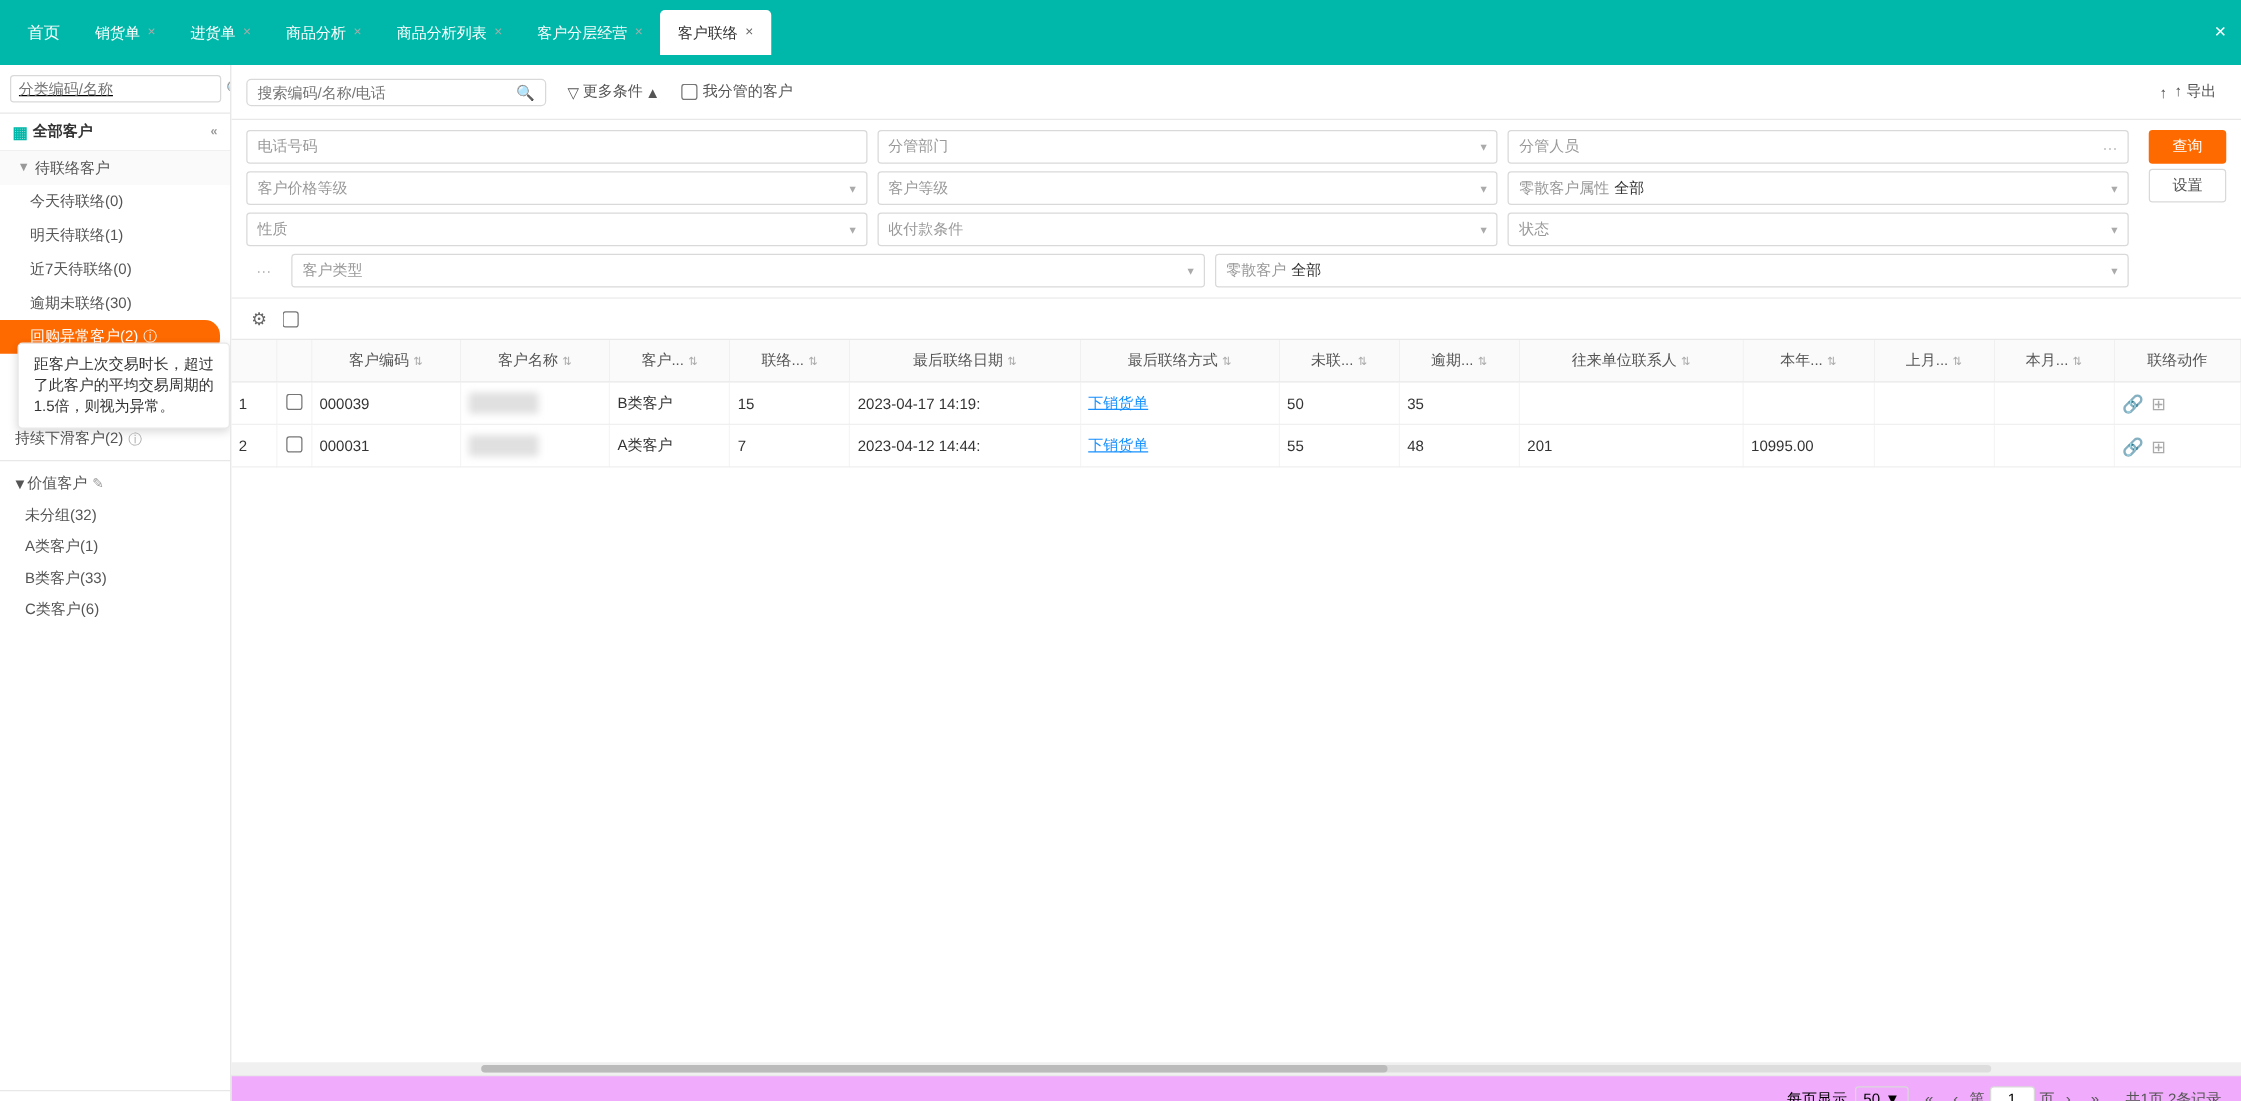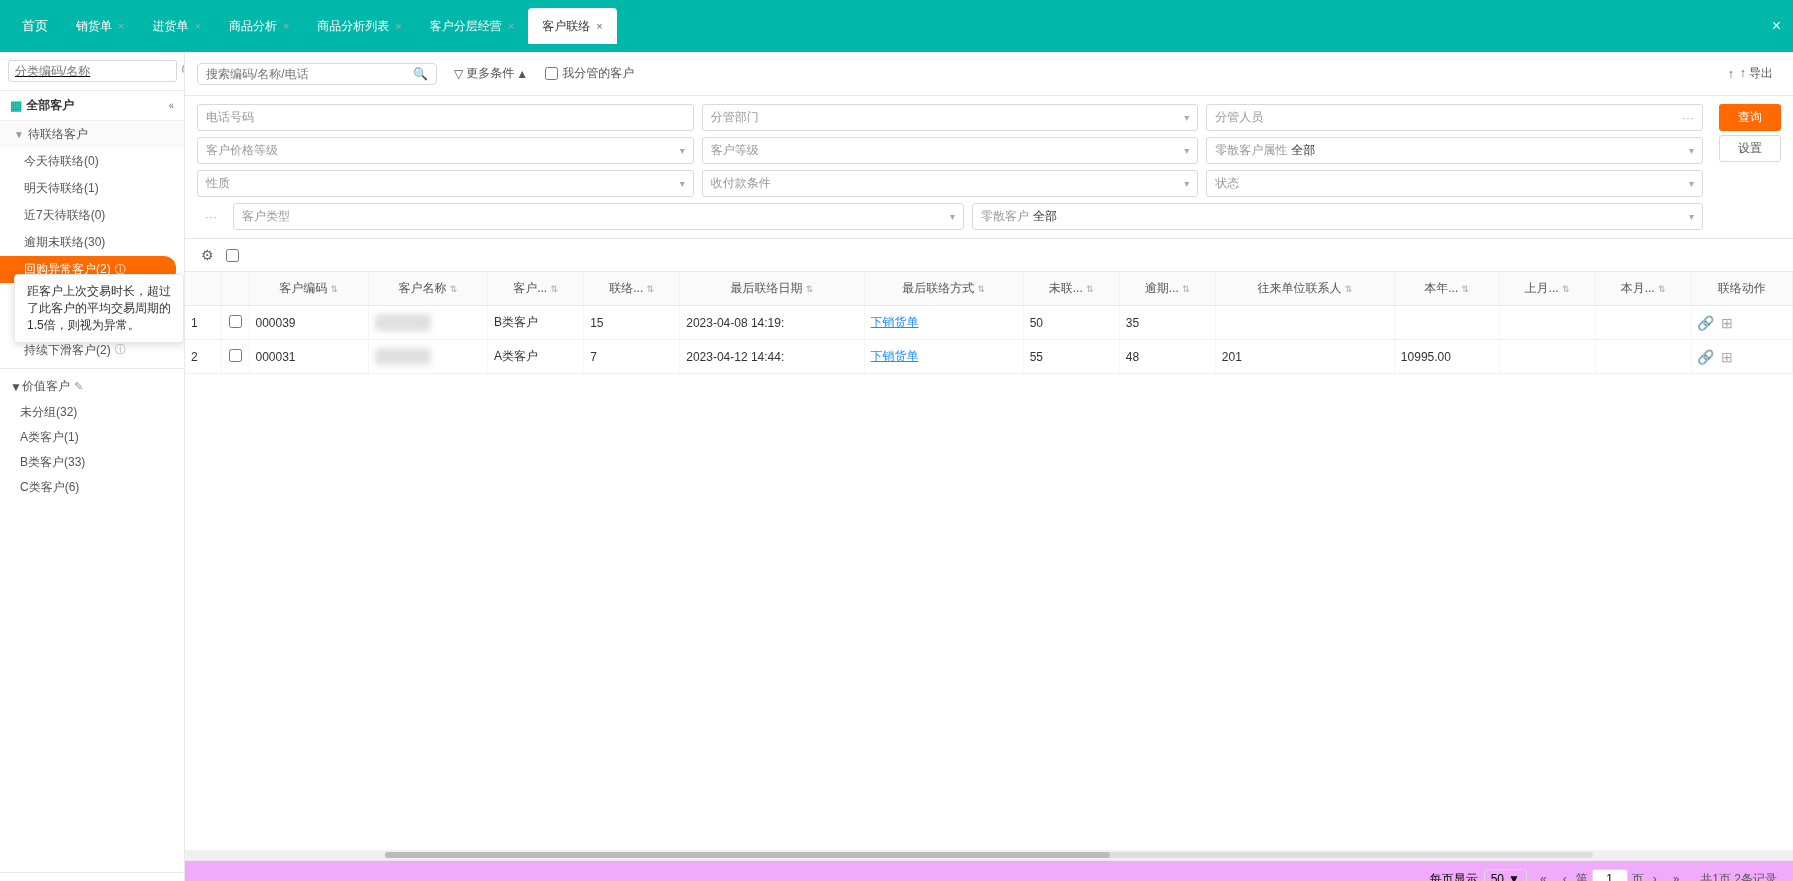--- a/index.html
+++ b/index.html
@@ -278,21 +278,21 @@
         <span style="margin-left:4px;font-size:11px;color:#fff;">ⓘ</span>
       </div>
       <div class="sidebar-item" style="display:flex;align-items:center;">
         <span>流失预警客户(3)</span>
         <span style="margin-left:4px;font-size:11px;color:#aaa;">ⓘ</span>
       </div>
       <div class="sidebar-item" style="display:flex;align-items:center;">
         <span>已流失客户(24)</span>
         <span style="margin-left:4px;font-size:11px;color:#aaa;">ⓘ</span>
       </div>
-      <div class="sidebar-item" style="display:flex;align-items:flex-start;">
+      <div class="sidebar-item" style="display:flex;align-items:flex-end;padding-left:12px;">
         <span>持续下滑客户(2)</span>
         <span style="margin-left:4px;font-size:11px;color:#aaa;">ⓘ</span>
       </div>
 
       <div class="sidebar-divider"></div>
 
       <div class="sidebar-value-group">
         <span class="arrow">▼</span>
         <span>价值客户</span>
         <span class="edit-icon">✎</span>
@@ -466,21 +466,21 @@
         </thead>
         <tbody>
 
           <tr>
             <td>1</td>
             <td class="checkbox-col"><input type="checkbox" style=""></td>
             <td>000039</td>
             <td><span class="blurred">客户名称A</span></td>
             <td>B类客户</td>
             <td>15</td>
-            <td>2023-04-08 14:19:</td>
+            <td>2023-04-17 14:19:</td>
             <td><span class="link-text">下销货单</span></td>
             <td>50</td>
             <td>35</td>
             <td></td>
             <td></td>
             <td></td>
             <td></td>
             <td>
               <div class="action-icons">
                 <span class="action-icon">🔗</span>

